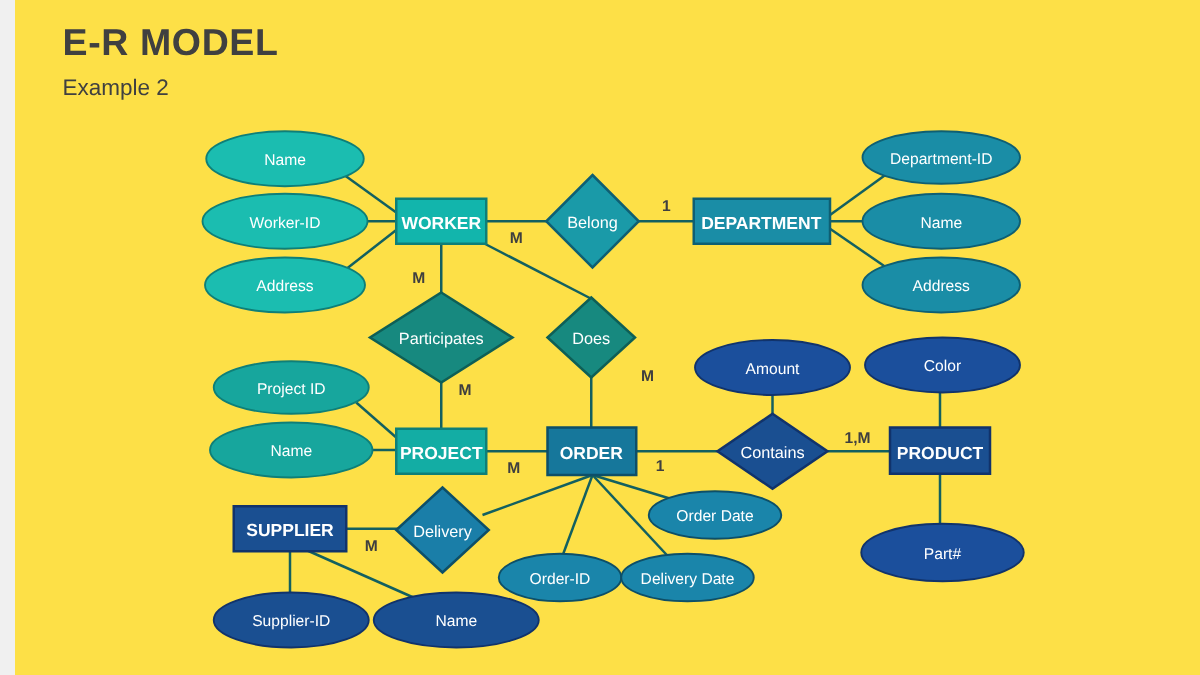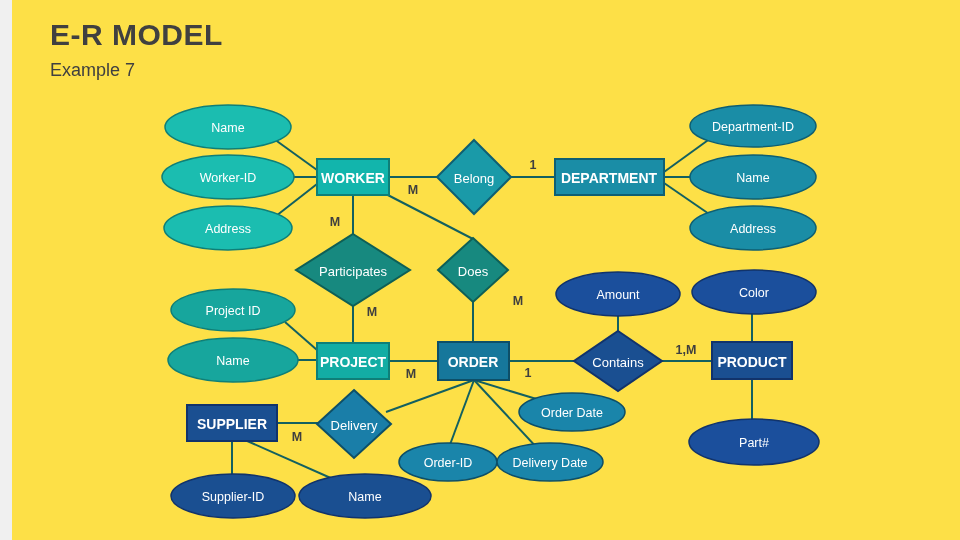--- a/index.html
+++ b/index.html
@@ -74,21 +74,21 @@
     text-anchor: middle;
     dominant-baseline: central;
   }
 </style>
 </head>
 <body>
 
 <div id="slide">
 
   <div id="title">E-R MODEL</div>
-  <div id="subtitle">Example 7</div>
+  <div id="subtitle">Example 2</div>
 
   <svg id="diagram" width="960" height="540" viewBox="0 0 960 540">
 
     <g>
 
       <line class="link" x1="262" y1="139" x2="305" y2="170"></line>
       <line class="link" x1="281" y1="177" x2="305" y2="177"></line>
       <line class="link" x1="264" y1="216" x2="305" y2="184"></line>
 
       <line class="link" x1="377" y1="177" x2="426" y2="177"></line>

